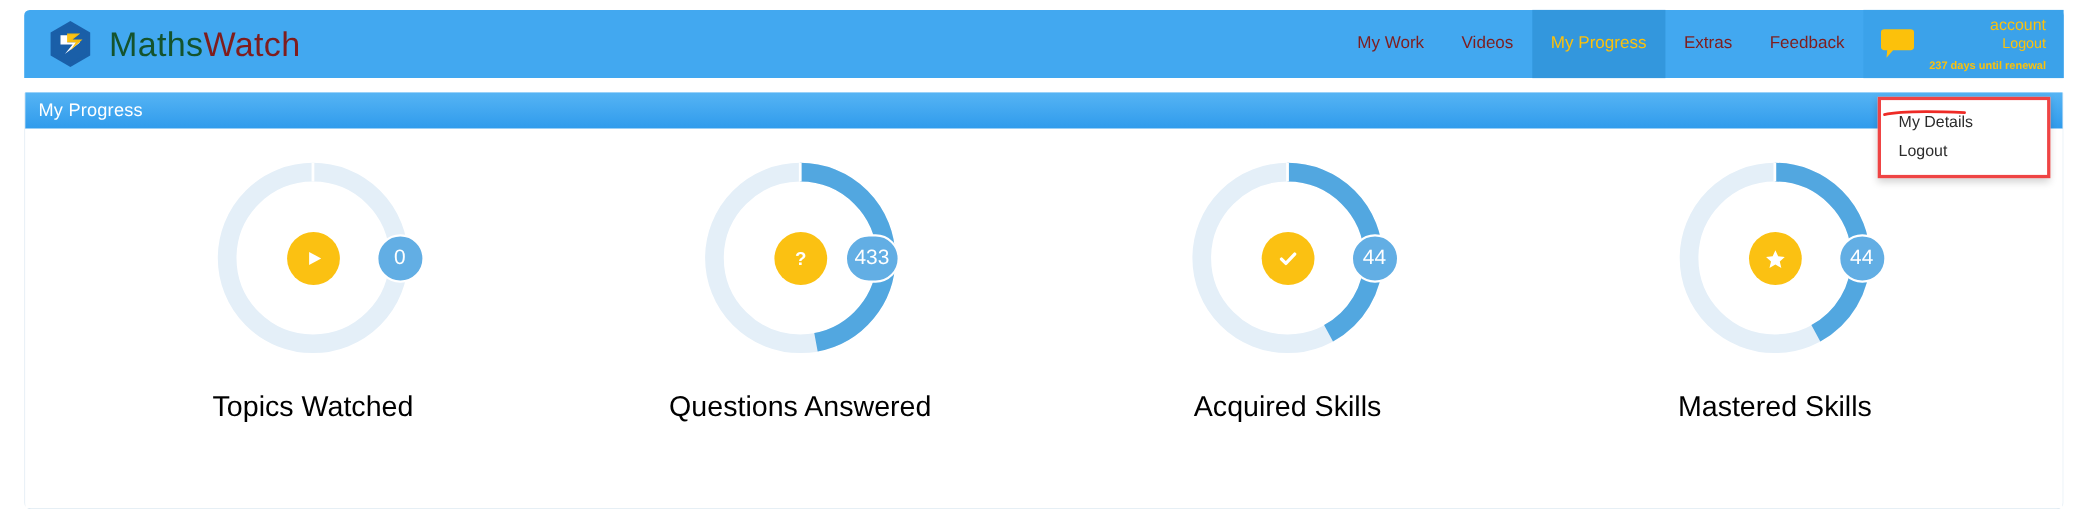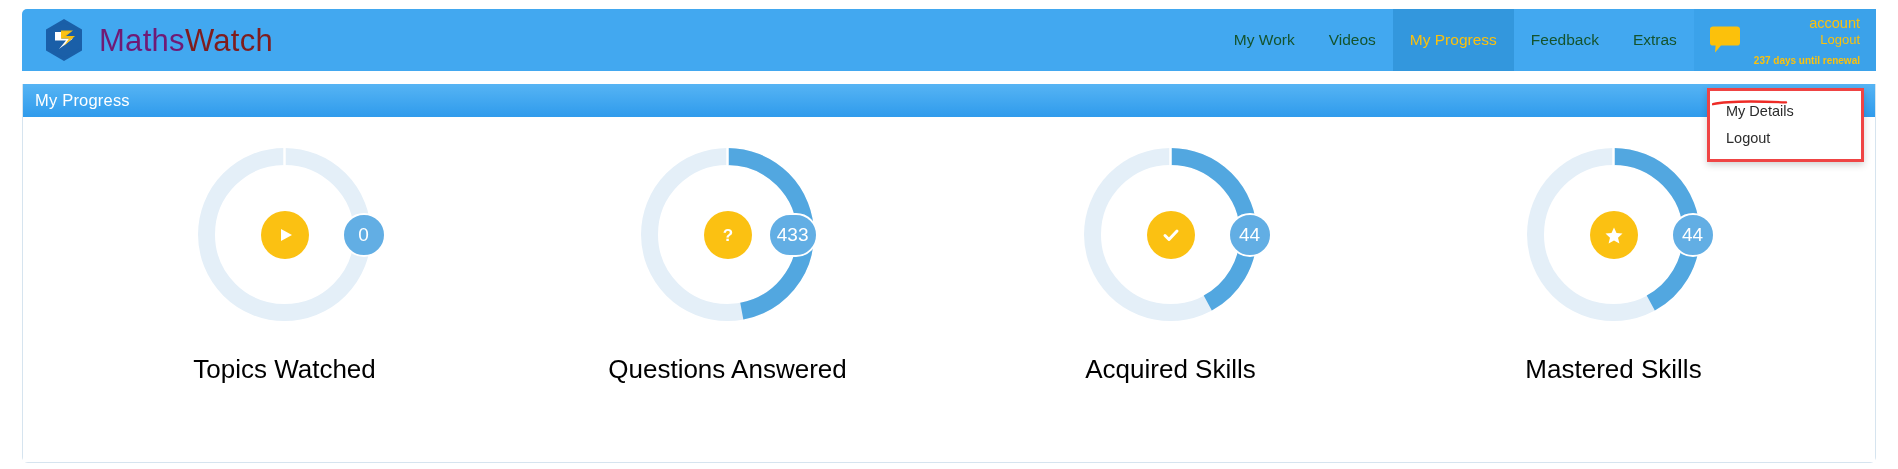--- a/index.html
+++ b/index.html
@@ -49,35 +49,35 @@
   }
   #logo-mark svg { display: block; }
 
   #wordmark {
     font-size: 31px;
     font-weight: 400;
     letter-spacing: .3px;
     line-height: 1;
     white-space: nowrap;
   }
-  .wm-maths { color: #701a75; }
+  .wm-maths { color: #14532d; }
   .wm-watch { color: #7f1d1d; }
 
   #nav-right {
     margin-left: auto;
     display: flex;
     align-items: stretch;
     height: 62px;
   }
 
   .nav-item {
     display: flex;
     align-items: center;
     padding: 0 17px;
-    color: #14532d;
+    color: #7f1d1d;
     font-size: 15.5px;
     white-space: nowrap;
     height: 62px;
     text-decoration: none;
   }
   .nav-item.active {
     color: #fcc10b;
     background: #3397dd;
   }
 
@@ -256,22 +256,22 @@
       </div>
       <div id="wordmark">
         <span class="wm-maths">Maths</span><span class="wm-watch">Watch</span>
       </div>
     </div>
 
     <div id="nav-right">
       <div class="nav-item">My Work</div>
       <div class="nav-item">Videos</div>
       <div class="nav-item active">My Progress</div>
+      <div class="nav-item">Extras</div>
       <div class="nav-item">Feedback</div>
-      <div class="nav-item">Extras</div>
 
       <div id="account-zone">
         <div id="msg-bubble">
           <svg width="34" height="30" viewBox="0 0 34 30">
             <path d="M2 3 C2 1.4 3.3 0.5 5 0.5 L29 0.5 C30.7 0.5 32 1.4 32 3 L32 17 C32 18.6 30.7 19.6 29 19.6 L13 19.6 L7 26.5 L7.6 19.6 L5 19.6 C3.3 19.6 2 18.6 2 17 Z" fill="#fcc10b"></path>
           </svg>
         </div>
         <div id="account-text">
           <div id="account-name">account</div>
           <div id="account-logout">Logout</div>

